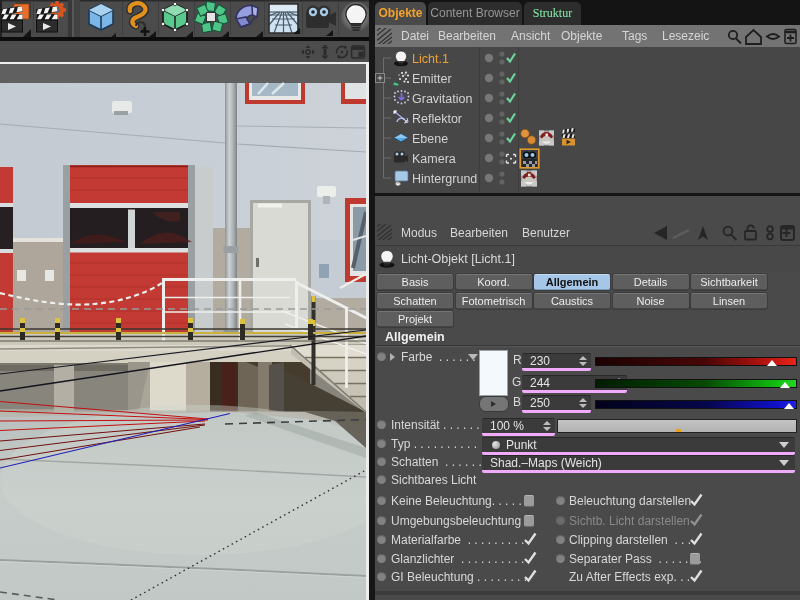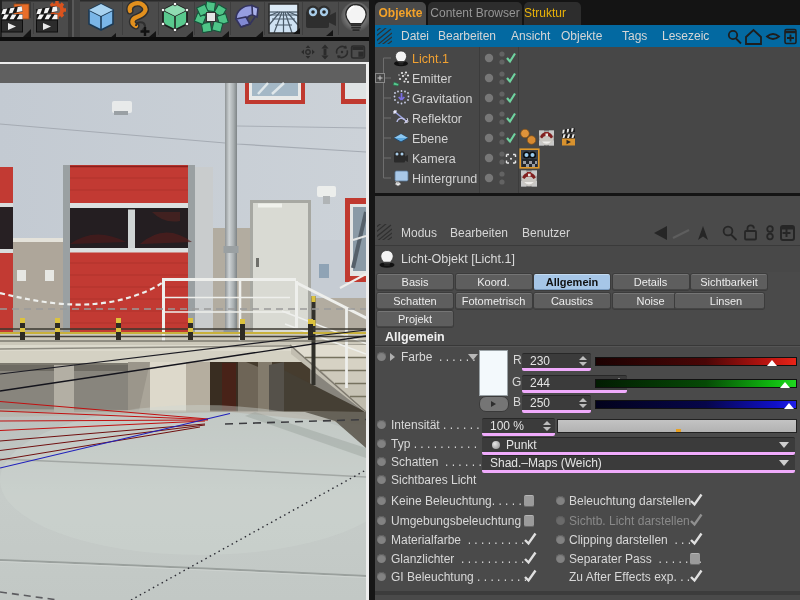--- a/index.html
+++ b/index.html
@@ -423,24 +423,24 @@
   </div>
 
   <div class="abs" id="panel" style="left:375px;top:0;width:425px;height:600px;background:#4a4a4a;">
 
     <div class="abs" style="left:0;top:0;width:425px;height:25px;background:#141414;">
       <div class="abs" style="left:0;top:2px;width:51px;height:23px;background:#4a4a4a;border-radius:5px 5px 0 0;
         color:#f4a229;font-size:12px;font-weight:bold;text-align:center;line-height:23px;">Objekte</div>
       <div class="abs" style="left:53px;top:2px;width:94px;height:23px;background:#2d2d2d;border-radius:5px 5px 0 0;
         color:#969696;font-size:12px;text-align:center;line-height:23px;">Content Browser</div>
       <div class="abs" style="left:149px;top:2px;width:57px;height:23px;background:#2d2d2d;border-radius:5px 5px 0 0;
-        color:#eab308;font-size:12px;text-align:left;line-height:23px;">Struktur</div>
-    </div>
-
-    <div class="abs" style="left:0;top:25px;width:425px;height:22px;background:#0369a1;">
+        color:#86efac;font-size:12px;text-align:center;line-height:23px;font-family:Liberation Serif, serif;">Struktur</div>
+    </div>
+
+    <div class="abs" style="left:0;top:25px;width:425px;height:22px;background:#737373;">
       <svg class="abs" style="left:2px;top:3px;" width="15" height="16" viewBox="0 0 15 16">
         <g stroke="#303030" stroke-width="1.2">
             <path d="M-2,4 L6,-2 M-2,9 L10,-1 M-2,14 L14,1 M-2,19 L15,5 M2,19 L15,9 M7,19 L15,13"></path>
           </g>
       </svg>
       <span class="abs txt" style="left:26px;top:4px;">Datei</span>
       <span class="abs txt" style="left:63px;top:4px;">Bearbeiten</span>
       <span class="abs txt" style="left:136px;top:4px;">Ansicht</span>
       <span class="abs txt" style="left:186px;top:4px;">Objekte</span>
       <span class="abs txt" style="left:247px;top:4px;">Tags</span>
@@ -668,21 +668,21 @@
     <div class="abs" id="tabbtns" style="left:0;top:272px;width:425px;height:56px;">
       <div class="tbtn" style="left:2px;top:2px;">Basis</div>
       <div class="tbtn" style="left:80.5px;top:2px;">Koord.</div>
       <div class="tbtn act" style="left:159px;top:2px;">Allgemein</div>
       <div class="tbtn" style="left:237.5px;top:2px;">Details</div>
       <div class="tbtn" style="left:316px;top:2px;">Sichtbarkeit</div>
       <div class="tbtn" style="left:2px;top:20.5px;">Schatten</div>
       <div class="tbtn" style="left:80.5px;top:20.5px;">Fotometrisch</div>
       <div class="tbtn" style="left:159px;top:20.5px;">Caustics</div>
       <div class="tbtn" style="left:237.5px;top:20.5px;">Noise</div>
-      <div class="tbtn" style="left:300px;top:20.5px;padding-left:13px;">Linsen</div>
+      <div class="tbtn" style="left:316px;top:20.5px;">Linsen</div>
       <div class="tbtn" style="left:2px;top:38.5px;">Projekt</div>
     </div>
 
     <div class="abs" style="left:10px;top:330px;color:#f0f0f0;font-size:12.5px;font-weight:bold;">Allgemein</div>
     <div class="abs" style="left:0;top:345px;width:425px;height:1px;background:#383838;"></div>
     <div class="abs" style="left:0;top:346px;width:425px;height:1px;background:#555;"></div>
 
     <div class="bullet" style="left:2px;top:352px;"></div>
     <div class="abs" style="left:15px;top:353px;border-top:4px solid transparent;border-bottom:4px solid transparent;border-left:5px solid #b0b0b0;"></div>
     <div class="lbl" style="left:26px;top:350px;">Farbe&nbsp; .&nbsp;.&nbsp;.&nbsp;.&nbsp;.&nbsp;.</div>

